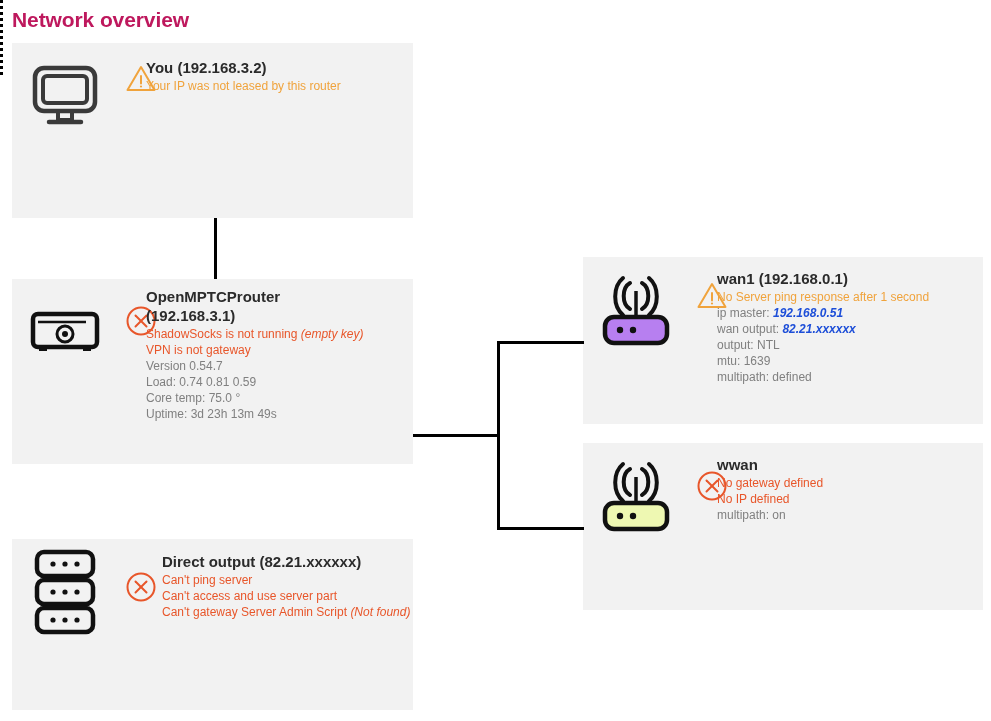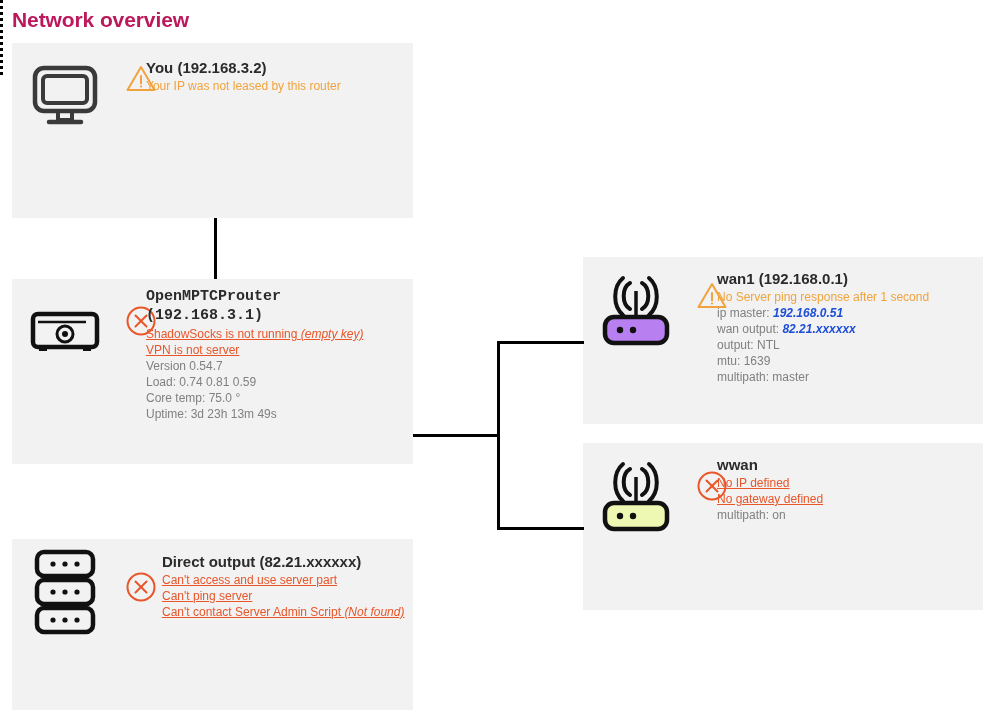--- a/index.html
+++ b/index.html
@@ -61,21 +61,21 @@
     color: #2b2b2b;
     line-height: 19px;
     margin: 0 0 1px 0;
   }
   .line {
     font-size: 12px;
     line-height: 16px;
     color: #808080;
     white-space: nowrap;
   }
-  .line.err { color: #e8562a; text-decoration: underline; }
+  .line.err { color: #e8562a; }
   .line.warn { color: #f0a33c; }
   .line em { font-style: italic; }
   .line b { color: #1d4ed8; font-weight: bold; font-style: italic; }
 
   
   #node-you        { left: 12px;  top: 43px;  width: 401px; height: 175px; }
   #node-router     { left: 12px;  top: 279px; width: 401px; height: 185px; }
   #node-direct     { left: 12px;  top: 539px; width: 401px; height: 171px; }
   #node-wan1       { left: 583px; top: 257px; width: 400px; height: 167px; }
   #node-wwan       { left: 583px; top: 443px; width: 400px; height: 167px; }
@@ -84,21 +84,21 @@
   #node-you     .node-status { top: 22px; }
   #node-router  .node-body { top: 9px; }
   #node-router  .node-status { top: 26px; }
   #node-direct  .node-body { top: 13px; margin-left: 16px; }
   #node-direct  .node-status { top: 32px; }
   #node-wan1    .node-body { top: 12px; }
   #node-wan1    .node-status { top: 25px; }
   #node-wwan    .node-body { top: 12px; }
   #node-wwan    .node-status { top: 27px; }
 
-  #node-router .node-title { line-height: 18px; font-family: Liberation Mono, monospace; }
+  #node-router .node-title { line-height: 18px; }
 
   
   .conn { position: absolute; background: #000000; }
   #conn-you-router   { left: 214px; top: 218px; width: 3px;  height: 61px; }
   #conn-router-mid   { left: 413px; top: 434px; width: 87px; height: 3px; }
   #conn-vert         { left: 497px; top: 341px; width: 3px;  height: 189px; }
   #conn-top-branch   { left: 497px; top: 341px; width: 87px; height: 3px; }
   #conn-bottom-branch{ left: 497px; top: 527px; width: 87px; height: 3px; }
   #conn-router-direct{
     left: 207px; top: 464px; width: 3px; height: 75px;
@@ -150,21 +150,21 @@
     <svg width="32" height="32" viewBox="0 0 32 32">
       <circle cx="16" cy="16" r="13.5" fill="none" stroke="#e8562a" stroke-width="2"></circle>
       <line x1="10.5" y1="10.5" x2="21.5" y2="21.5" stroke="#e8562a" stroke-width="2" stroke-linecap="round"></line>
       <line x1="21.5" y1="10.5" x2="10.5" y2="21.5" stroke="#e8562a" stroke-width="2" stroke-linecap="round"></line>
     </svg>
   </div>
   <div class="node-body">
     <div class="node-title">OpenMPTCProuter</div>
     <div class="node-title">(192.168.3.1)</div>
     <div class="line err"><span>ShadowSocks is not running </span><em>(empty key)</em></div>
-    <div class="line err">VPN is not server</div>
+    <div class="line err">VPN is not gateway</div>
     <div class="line">Version 0.54.7</div>
     <div class="line">Load: 0.74 0.81 0.59</div>
     <div class="line">Core temp: 75.0 °</div>
     <div class="line">Uptime: 3d 23h 13m 49s</div>
   </div>
 </div>
 
 <div class="node" id="node-direct">
   <div class="node-icon">
     <svg width="62" height="86" viewBox="0 0 62 86">
@@ -184,23 +184,23 @@
   </div>
   <div class="node-status">
     <svg width="32" height="32" viewBox="0 0 32 32">
       <circle cx="16" cy="16" r="13.5" fill="none" stroke="#e8562a" stroke-width="2"></circle>
       <line x1="10.5" y1="10.5" x2="21.5" y2="21.5" stroke="#e8562a" stroke-width="2" stroke-linecap="round"></line>
       <line x1="21.5" y1="10.5" x2="10.5" y2="21.5" stroke="#e8562a" stroke-width="2" stroke-linecap="round"></line>
     </svg>
   </div>
   <div class="node-body">
     <div class="node-title">Direct output (82.21.xxxxxx)</div>
+    <div class="line err">Can't ping server</div>
     <div class="line err">Can't access and use server part</div>
-    <div class="line err">Can't ping server</div>
-    <div class="line err"><span>Can't contact Server Admin Script </span><em>(Not found)</em></div>
+    <div class="line err"><span>Can't gateway Server Admin Script </span><em>(Not found)</em></div>
   </div>
 </div>
 
 <div class="node" id="node-wan1">
   <div class="node-icon">
     <svg width="76" height="74" viewBox="0 0 76 74">
       <g fill="none" stroke="#111" stroke-width="4" stroke-linecap="round">
         <path d="M32 36 A10 14 0 0 1 32 10"></path>
         <path d="M44 36 A10 14 0 0 0 44 10"></path>
         <path d="M25 42 A17 22 0 0 1 25 5"></path>
@@ -219,21 +219,21 @@
       <circle cx="15" cy="21.5" r="1.1" fill="#f0a33c"></circle>
     </svg>
   </div>
   <div class="node-body">
     <div class="node-title">wan1 (192.168.0.1)</div>
     <div class="line warn">No Server ping response after 1 second</div>
     <div class="line"><span>ip master: </span><b>192.168.0.51</b></div>
     <div class="line"><span>wan output: </span><b>82.21.xxxxxx</b></div>
     <div class="line">output: NTL</div>
     <div class="line">mtu: 1639</div>
-    <div class="line">multipath: master</div>
+    <div class="line">multipath: defined</div>
   </div>
 </div>
 
 <div class="node" id="node-wwan">
   <div class="node-icon">
     <svg width="76" height="74" viewBox="0 0 76 74">
       <g fill="none" stroke="#111" stroke-width="4" stroke-linecap="round">
         <path d="M32 36 A10 14 0 0 1 32 10"></path>
         <path d="M44 36 A10 14 0 0 0 44 10"></path>
         <path d="M25 42 A17 22 0 0 1 25 5"></path>
@@ -247,22 +247,22 @@
   </div>
   <div class="node-status">
     <svg width="32" height="32" viewBox="0 0 32 32">
       <circle cx="16" cy="16" r="13.5" fill="none" stroke="#e8562a" stroke-width="2"></circle>
       <line x1="10.5" y1="10.5" x2="21.5" y2="21.5" stroke="#e8562a" stroke-width="2" stroke-linecap="round"></line>
       <line x1="21.5" y1="10.5" x2="10.5" y2="21.5" stroke="#e8562a" stroke-width="2" stroke-linecap="round"></line>
     </svg>
   </div>
   <div class="node-body">
     <div class="node-title">wwan</div>
+    <div class="line err">No gateway defined</div>
     <div class="line err">No IP defined</div>
-    <div class="line err">No gateway defined</div>
     <div class="line">multipath: on</div>
   </div>
 </div>
 
 <div class="conn" id="conn-you-router"></div>
 <div id="conn-router-direct"></div>
 <div class="conn" id="conn-router-mid"></div>
 <div class="conn" id="conn-vert"></div>
 <div class="conn" id="conn-top-branch"></div>
 <div class="conn" id="conn-bottom-branch"></div>

